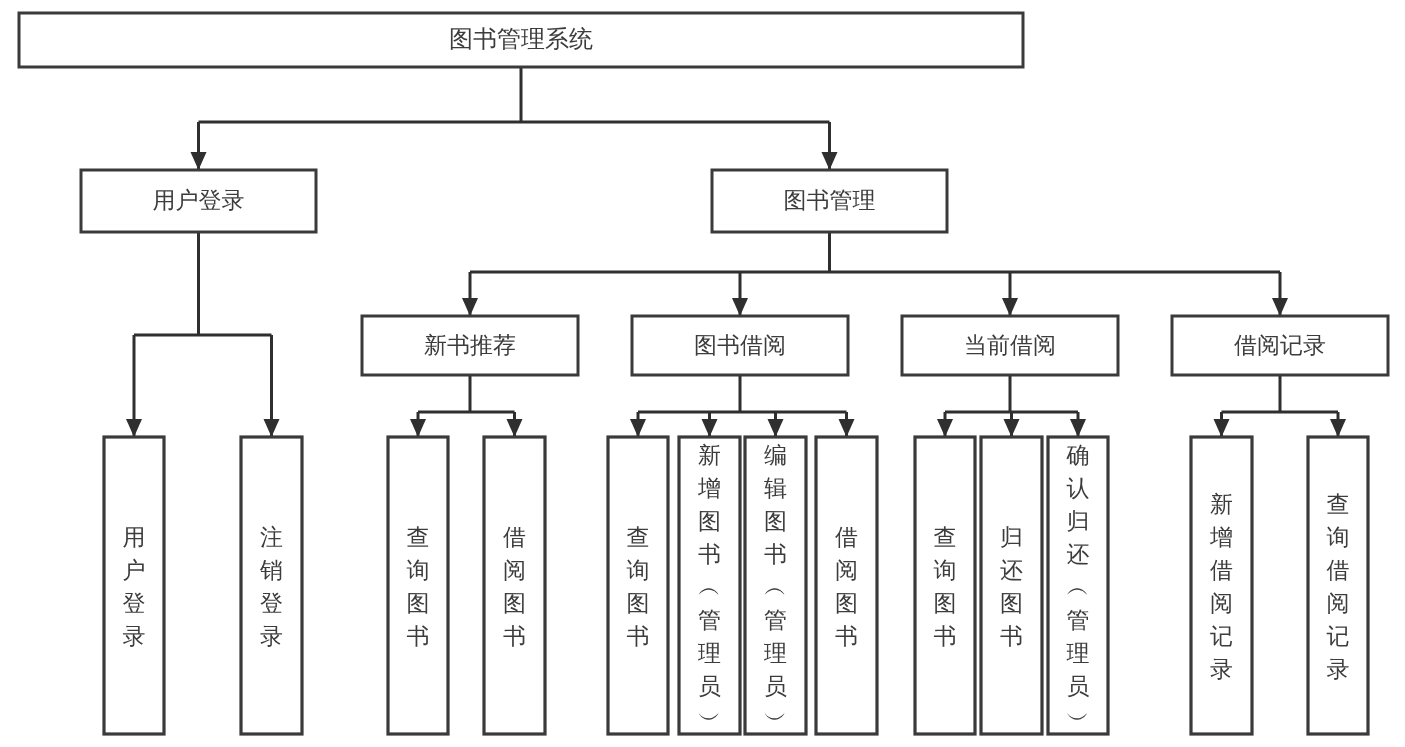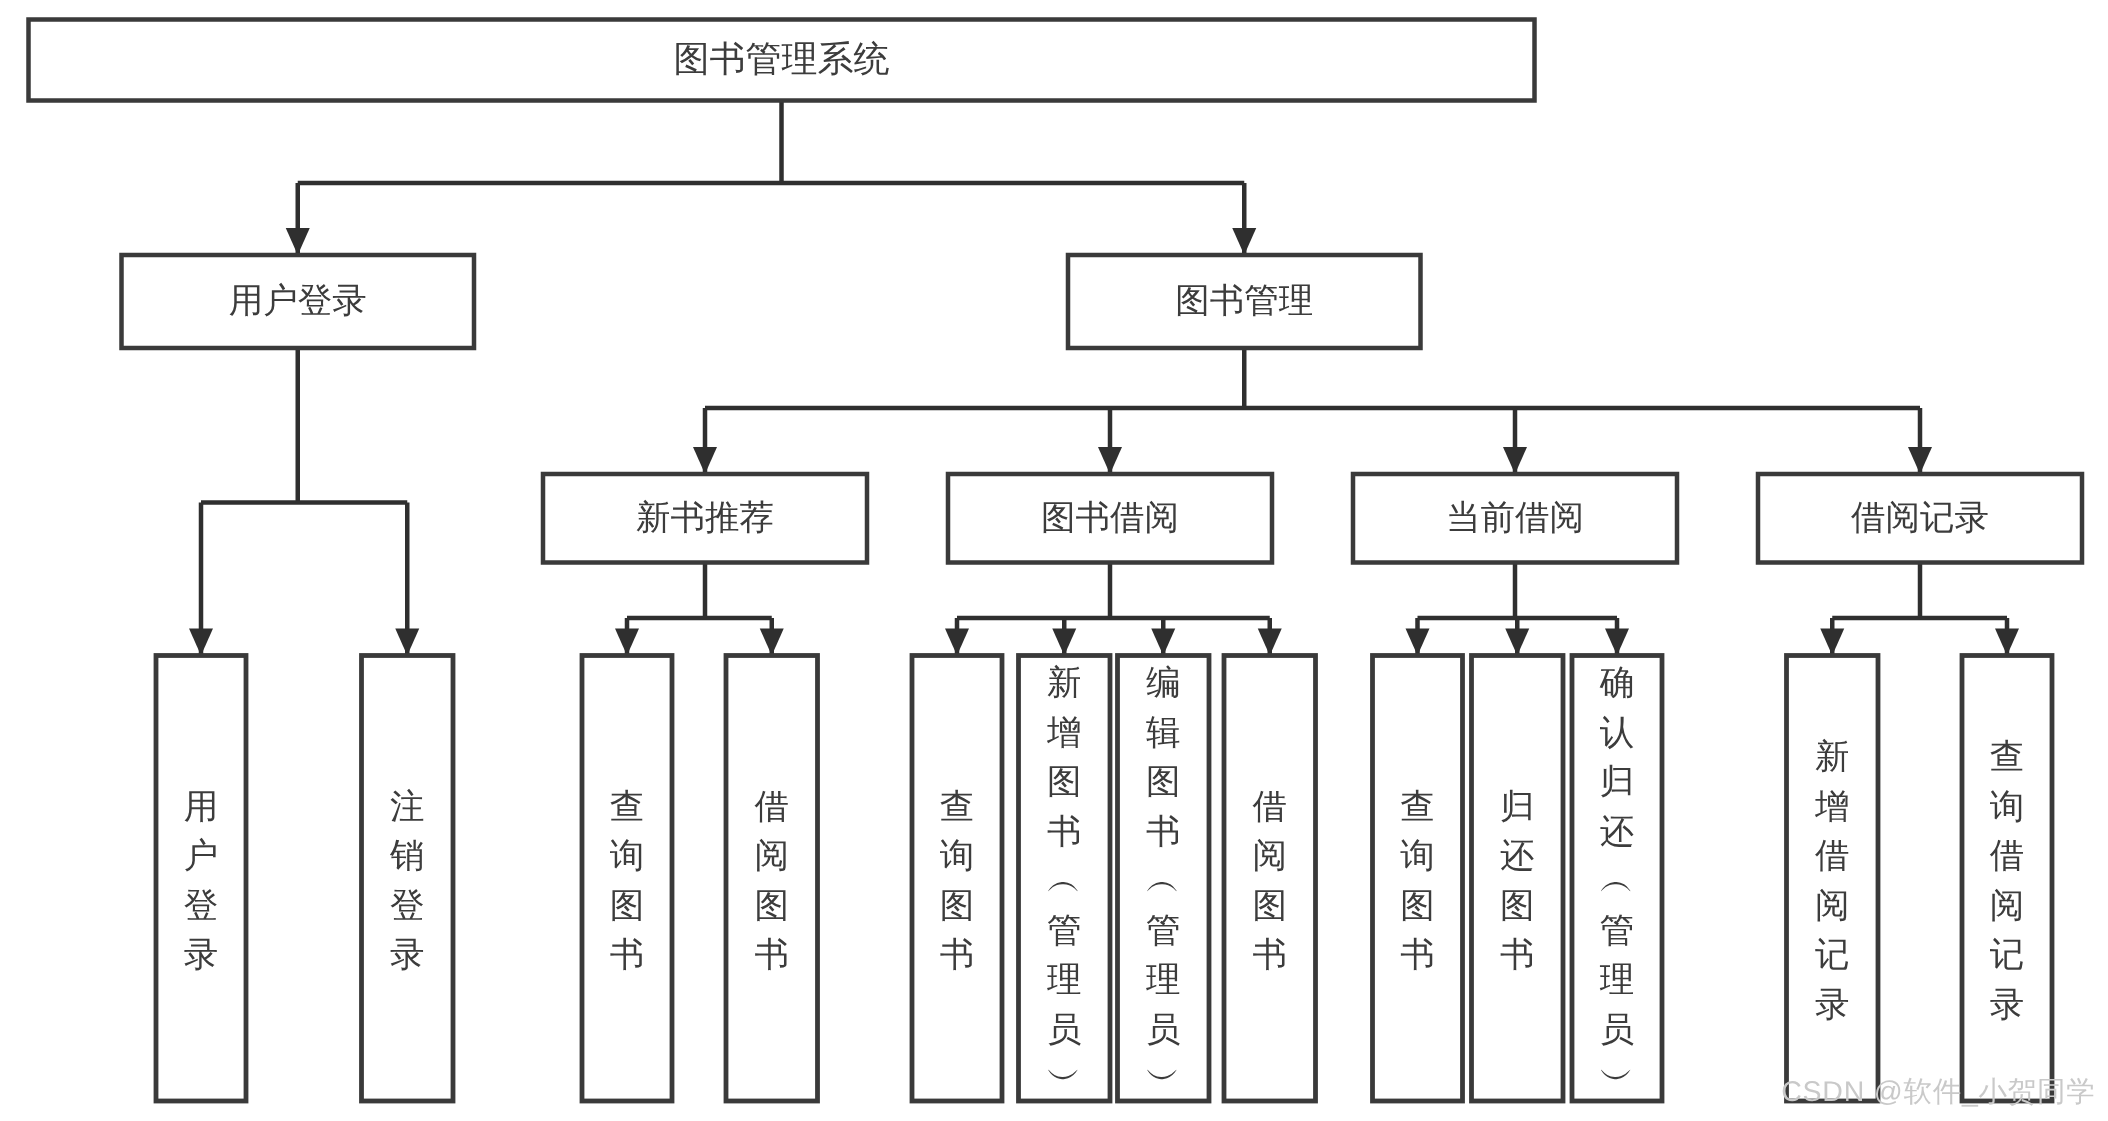--- a/index.html
+++ b/index.html
@@ -165,14 +165,13 @@
         <g>
           <rect x="1191" y="437" width="61" height="297" class="node-box leaf"></rect>
           <text x="1221.5" y="512.24" class="leaf-label leaf-char"><tspan x="1221.5" dy="0">新</tspan><tspan x="1221.5" dy="33">增</tspan><tspan x="1221.5" dy="33">借</tspan><tspan x="1221.5" dy="33">阅</tspan><tspan x="1221.5" dy="33">记</tspan><tspan x="1221.5" dy="33">录</tspan></text>
         </g>
         <g>
           <rect x="1308" y="437" width="60" height="297" class="node-box leaf"></rect>
           <text x="1338" y="512.24" class="leaf-label leaf-char"><tspan x="1338" dy="0">查</tspan><tspan x="1338" dy="33">询</tspan><tspan x="1338" dy="33">借</tspan><tspan x="1338" dy="33">阅</tspan><tspan x="1338" dy="33">记</tspan><tspan x="1338" dy="33">录</tspan></text>
         </g>
       </g>
   </svg>
-  <div class="watermark">CSDN @软件_小贺同学</div>
 </div>
 
 </body></html>

